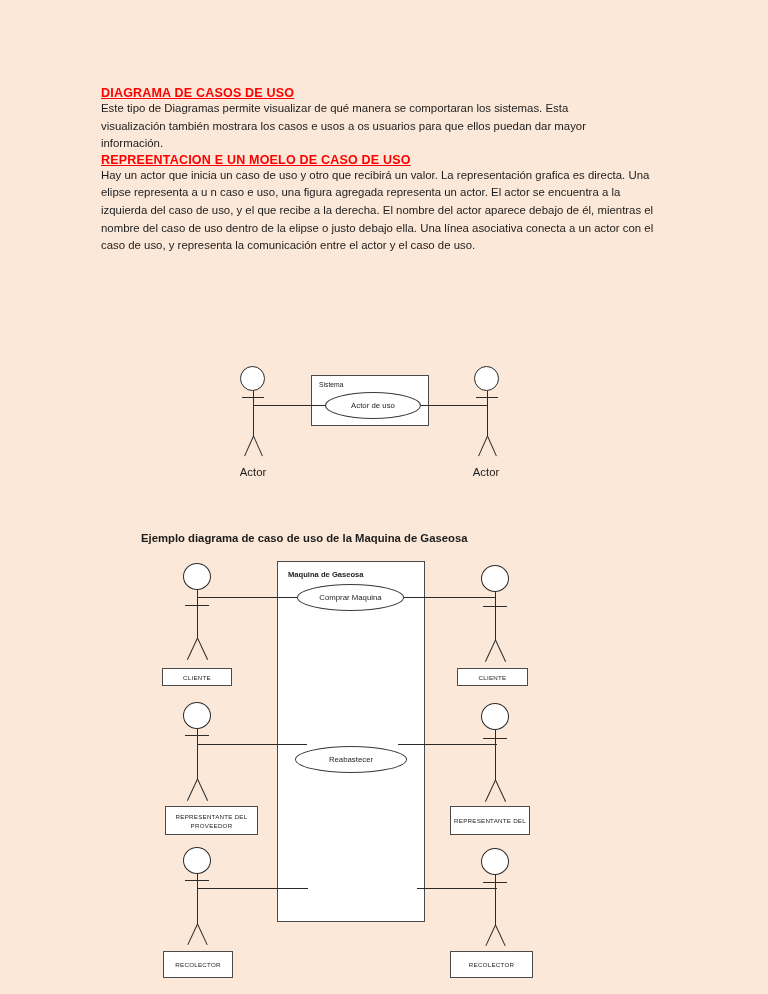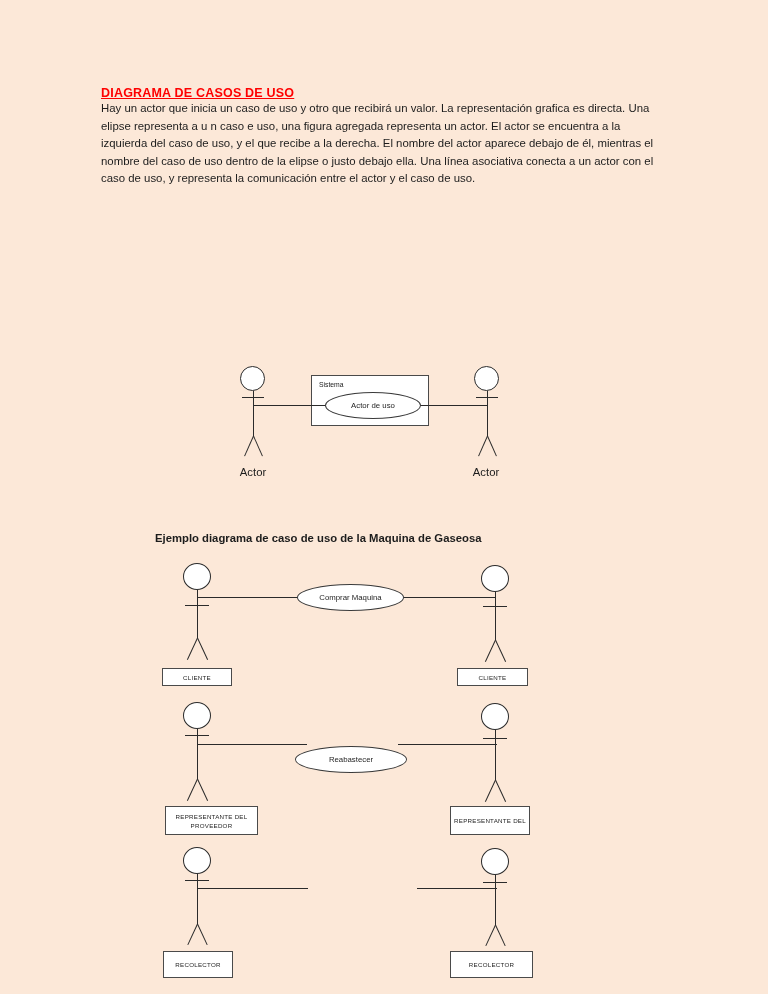--- a/index.html
+++ b/index.html
@@ -32,21 +32,21 @@
     margin:0;
     color:#1c1c1c;
   }
   .blk-1 { margin-top:0px; }
   .blk-2 { margin-top:22px; width:530px; }
   .blk-3 { margin-top:27px; }
   .blk-4 { margin-top:23px; width:566px; }
 
   .caption {
     position:absolute;
-    left:114px; top:532px;
+    left:100px; top:532px;
     font-size:11.3px;
     font-weight:bold;
     color:#1c1c1c;
     padding-left:41px;
   }
 
   
   .diagram { position:absolute; }
   .sysbox {
     position:absolute;
@@ -132,20 +132,22 @@
     z-index:5;
   }
 </style>
 </head>
 <body>
 
 <div class="page">
 
   <div class="text-col">
     <h1 class="heading blk-1">DIAGRAMA DE CASOS DE USO</h1>
+    <p class="para blk-2">Este tipo de Diagramas permite visualizar de qué manera se comportaran los sistemas. Esta visualización también mostrara los casos e usos a os usuarios para que ellos puedan dar mayor información.</p>
+    <h1 class="heading blk-3">REPREENTACION E UN MOELO DE CASO DE USO</h1>
     <p class="para blk-4">Hay un actor que inicia un caso de uso y otro que recibirá un valor. La representación grafica es directa. Una elipse representa a u n caso e uso, una figura agregada representa un actor. El actor se encuentra a la izquierda del caso de uso, y el que recibe a la derecha. El nombre del actor aparece debajo de él, mientras el nombre del caso de uso dentro de la elipse o justo debajo ella. Una línea asociativa conecta a un actor con el caso de uso, y representa la comunicación entre el actor y el caso de uso.</p>
   </div>
 
   <div class="diagram" style="left:0;top:0;width:768px;height:500px;">
 
     <div class="sysbox" style="left:311px;top:375px;width:118px;height:51px;">
       <span class="sys-label" style="left:7px;top:5px;">Sistema</span>
     </div>
 
     <div class="assoc" style="left:253px;top:405px;width:78px;"></div>
@@ -169,20 +171,23 @@
       <div class="leg" style="left:487px;top:436px;height:22px;transform:rotate(24deg);transform-origin:top;"></div>
       <div class="leg" style="left:487px;top:436px;height:22px;transform:rotate(-24deg);transform-origin:top;"></div>
     </div>
     <div class="actor-caption" style="left:456px;top:466px;width:60px;">Actor</div>
   </div>
 
   <div class="caption">Ejemplo diagrama de caso de uso de la Maquina de Gaseosa</div>
 
   <div class="diagram" style="left:0;top:0;width:768px;height:994px;">
 
+    <div class="sysbox" style="left:277px;top:561px;width:148px;height:361px;">
+      <span class="sys-label bold" style="left:10px;top:8px;">Maquina de Gaseosa</span>
+    </div>
 
     <div class="assoc" style="left:197px;top:597px;width:120px;"></div>
     <div class="assoc" style="left:388px;top:597px;width:107px;"></div>
     <div class="ellipse" style="left:297px;top:584px;width:107px;height:27px;">Comprar Maquina</div>
 
     <div class="actor">
       <div class="head" style="left:183px;top:563px;width:28px;height:27px;"></div>
       <div class="spine" style="left:197px;top:590px;height:48px;"></div>
       <div class="arms" style="left:185px;top:605px;width:24px;"></div>
       <div class="leg" style="left:197px;top:638px;height:24px;transform:rotate(25deg);transform-origin:top;"></div>

